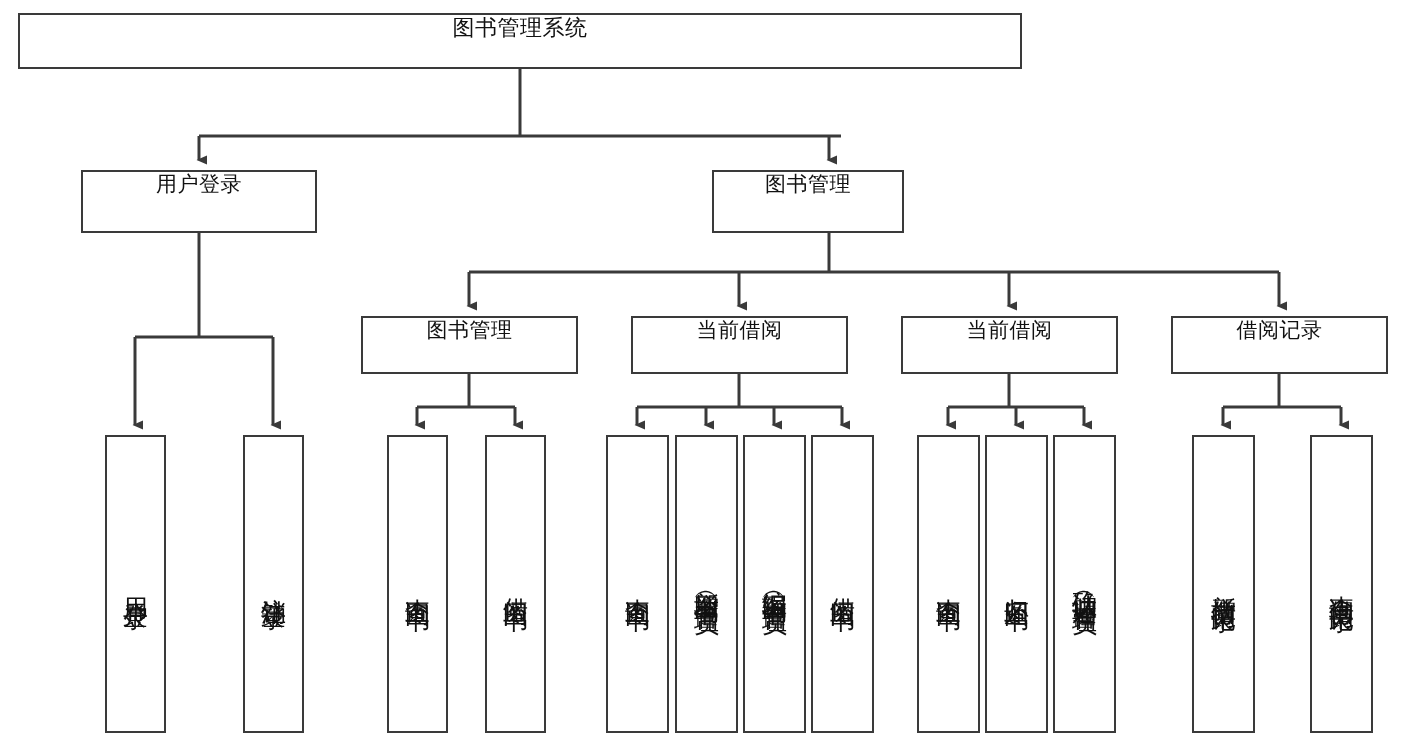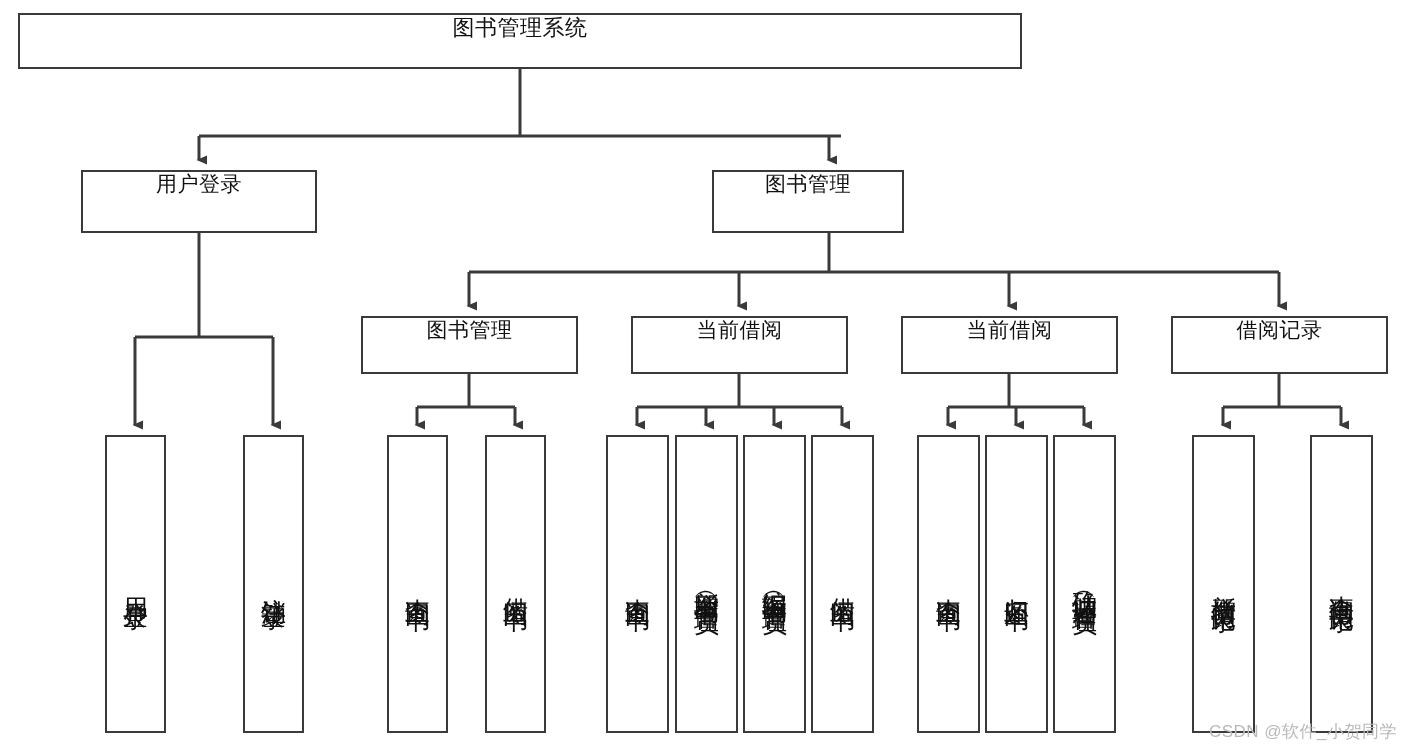--- a/index.html
+++ b/index.html
@@ -192,15 +192,14 @@
     <span class="node-label">确认归还（管理员）</span>
   </div>
 
   <div class="node vert" style="left:1192px; top:435px; width:63px; height:298px;">
     <span class="node-label">新增借阅记录</span>
   </div>
   <div class="node vert" style="left:1310px; top:435px; width:63px; height:298px;">
     <span class="node-label">查询借阅记录</span>
   </div>
 
-  <div class="watermark">CSDN @软件_小贺同学</div>
 
 </div>
 
 </body></html>

